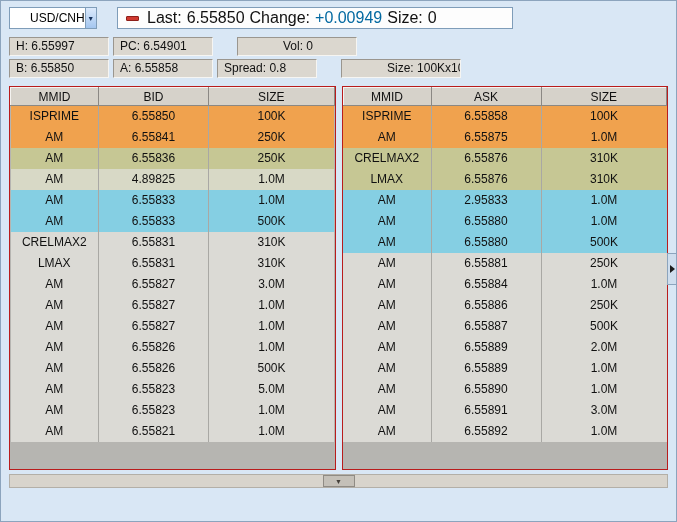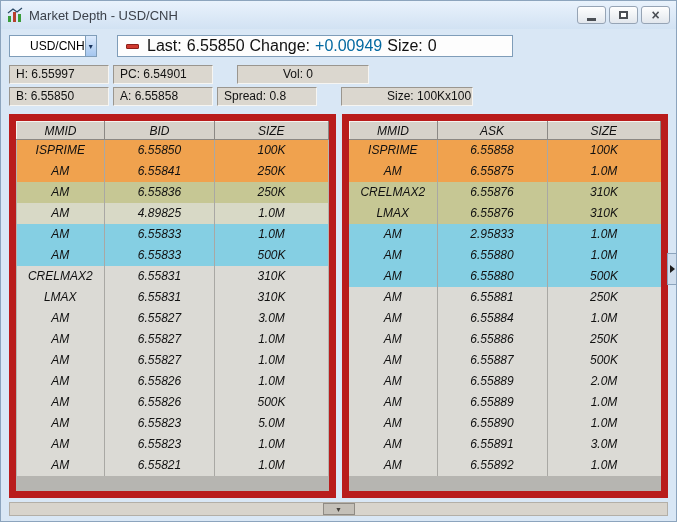--- a/index.html
+++ b/index.html
@@ -60,24 +60,24 @@
   .positive { color:#0369a1; }
   
   .stats { margin:8px 8px 0; font-size:12px; color:#111; }
   .stats-row { display:flex; gap:4px; margin-bottom:3px; }
   .stat-box {
     height:19px; line-height:17px; width:100px;
     background:#dbd7cf;
     border:1px solid; border-color:#9a968f #f6f5f2 #f6f5f2 #9a968f;
     padding-left:6px; white-space:nowrap; overflow:hidden;
   }
-  .stat-box.wide { width:132px; margin-left:20px;padding-left:45px; }
+  .stat-box.wide { width:120px; margin-left:20px;padding-left:45px; }
   
   .tables { display:flex; gap:6px; margin:8px 8px 0; height:384px; }
-  .depth-table { flex:1; border:7px solid #b91c1c; background:#b6b5b1; overflow:hidden;font-style:italic; }
+  .depth-table { flex:1; border:1px solid #b91c1c; background:#b6b5b1; overflow:hidden; }
   table { width:100%; border-collapse:collapse; table-layout:fixed; font-size:12px; color:#111; }
   th {
     height:18px; background:#d6d2ca; font-weight:normal; font-size:12px;
     border:1px solid; border-color:#f4f3f0 #8b8884 #8b8884 #f4f3f0;
     padding:0;
   }
   td {
     height:21px; text-align:center; padding:0;
     border-right:1px solid rgba(0,0,0,0.07);
     white-space:nowrap; overflow:hidden;
@@ -106,40 +106,20 @@
     border-left:5px solid #1c1c1c;
     border-top:4px solid transparent;
     border-bottom:4px solid transparent;
   }
 </style>
 </head>
 <body>
 
 <div class="window">
 
-  <div class="titlebar">
-    <svg class="app-icon" viewBox="0 0 16 16" width="16" height="16">
-      <rect x="1" y="9" width="3" height="6" fill="#3a9d3a"></rect>
-      <rect x="6" y="5" width="3" height="10" fill="#b8402e"></rect>
-      <rect x="11" y="7" width="3" height="8" fill="#3a9d3a"></rect>
-      <path d="M1 6 L6 2 L10 5 L15 1" stroke="#2b4a66" stroke-width="1.2" fill="none"></path>
-    </svg>
-    <span class="title">Market Depth - USD/CNH</span>
-    <div class="win-controls">
-      <button class="win-btn">
-          <span class="glyph-min"></span>
-        </button>
-      <button class="win-btn">
-          <span class="glyph-restore"></span>
-        </button>
-      <button class="win-btn">
-          <span class="glyph-close">×</span>
-        </button>
-    </div>
-  </div>
 
   <div class="toolbar">
     <div class="combobox">
       <span class="sym">USD/CNH</span>
       <span class="combo-btn">▼</span>
     </div>
     <div class="quote-panel">
       <span class="red-dash"></span>
       <span>Last:</span>
       <span>6.55850</span>

